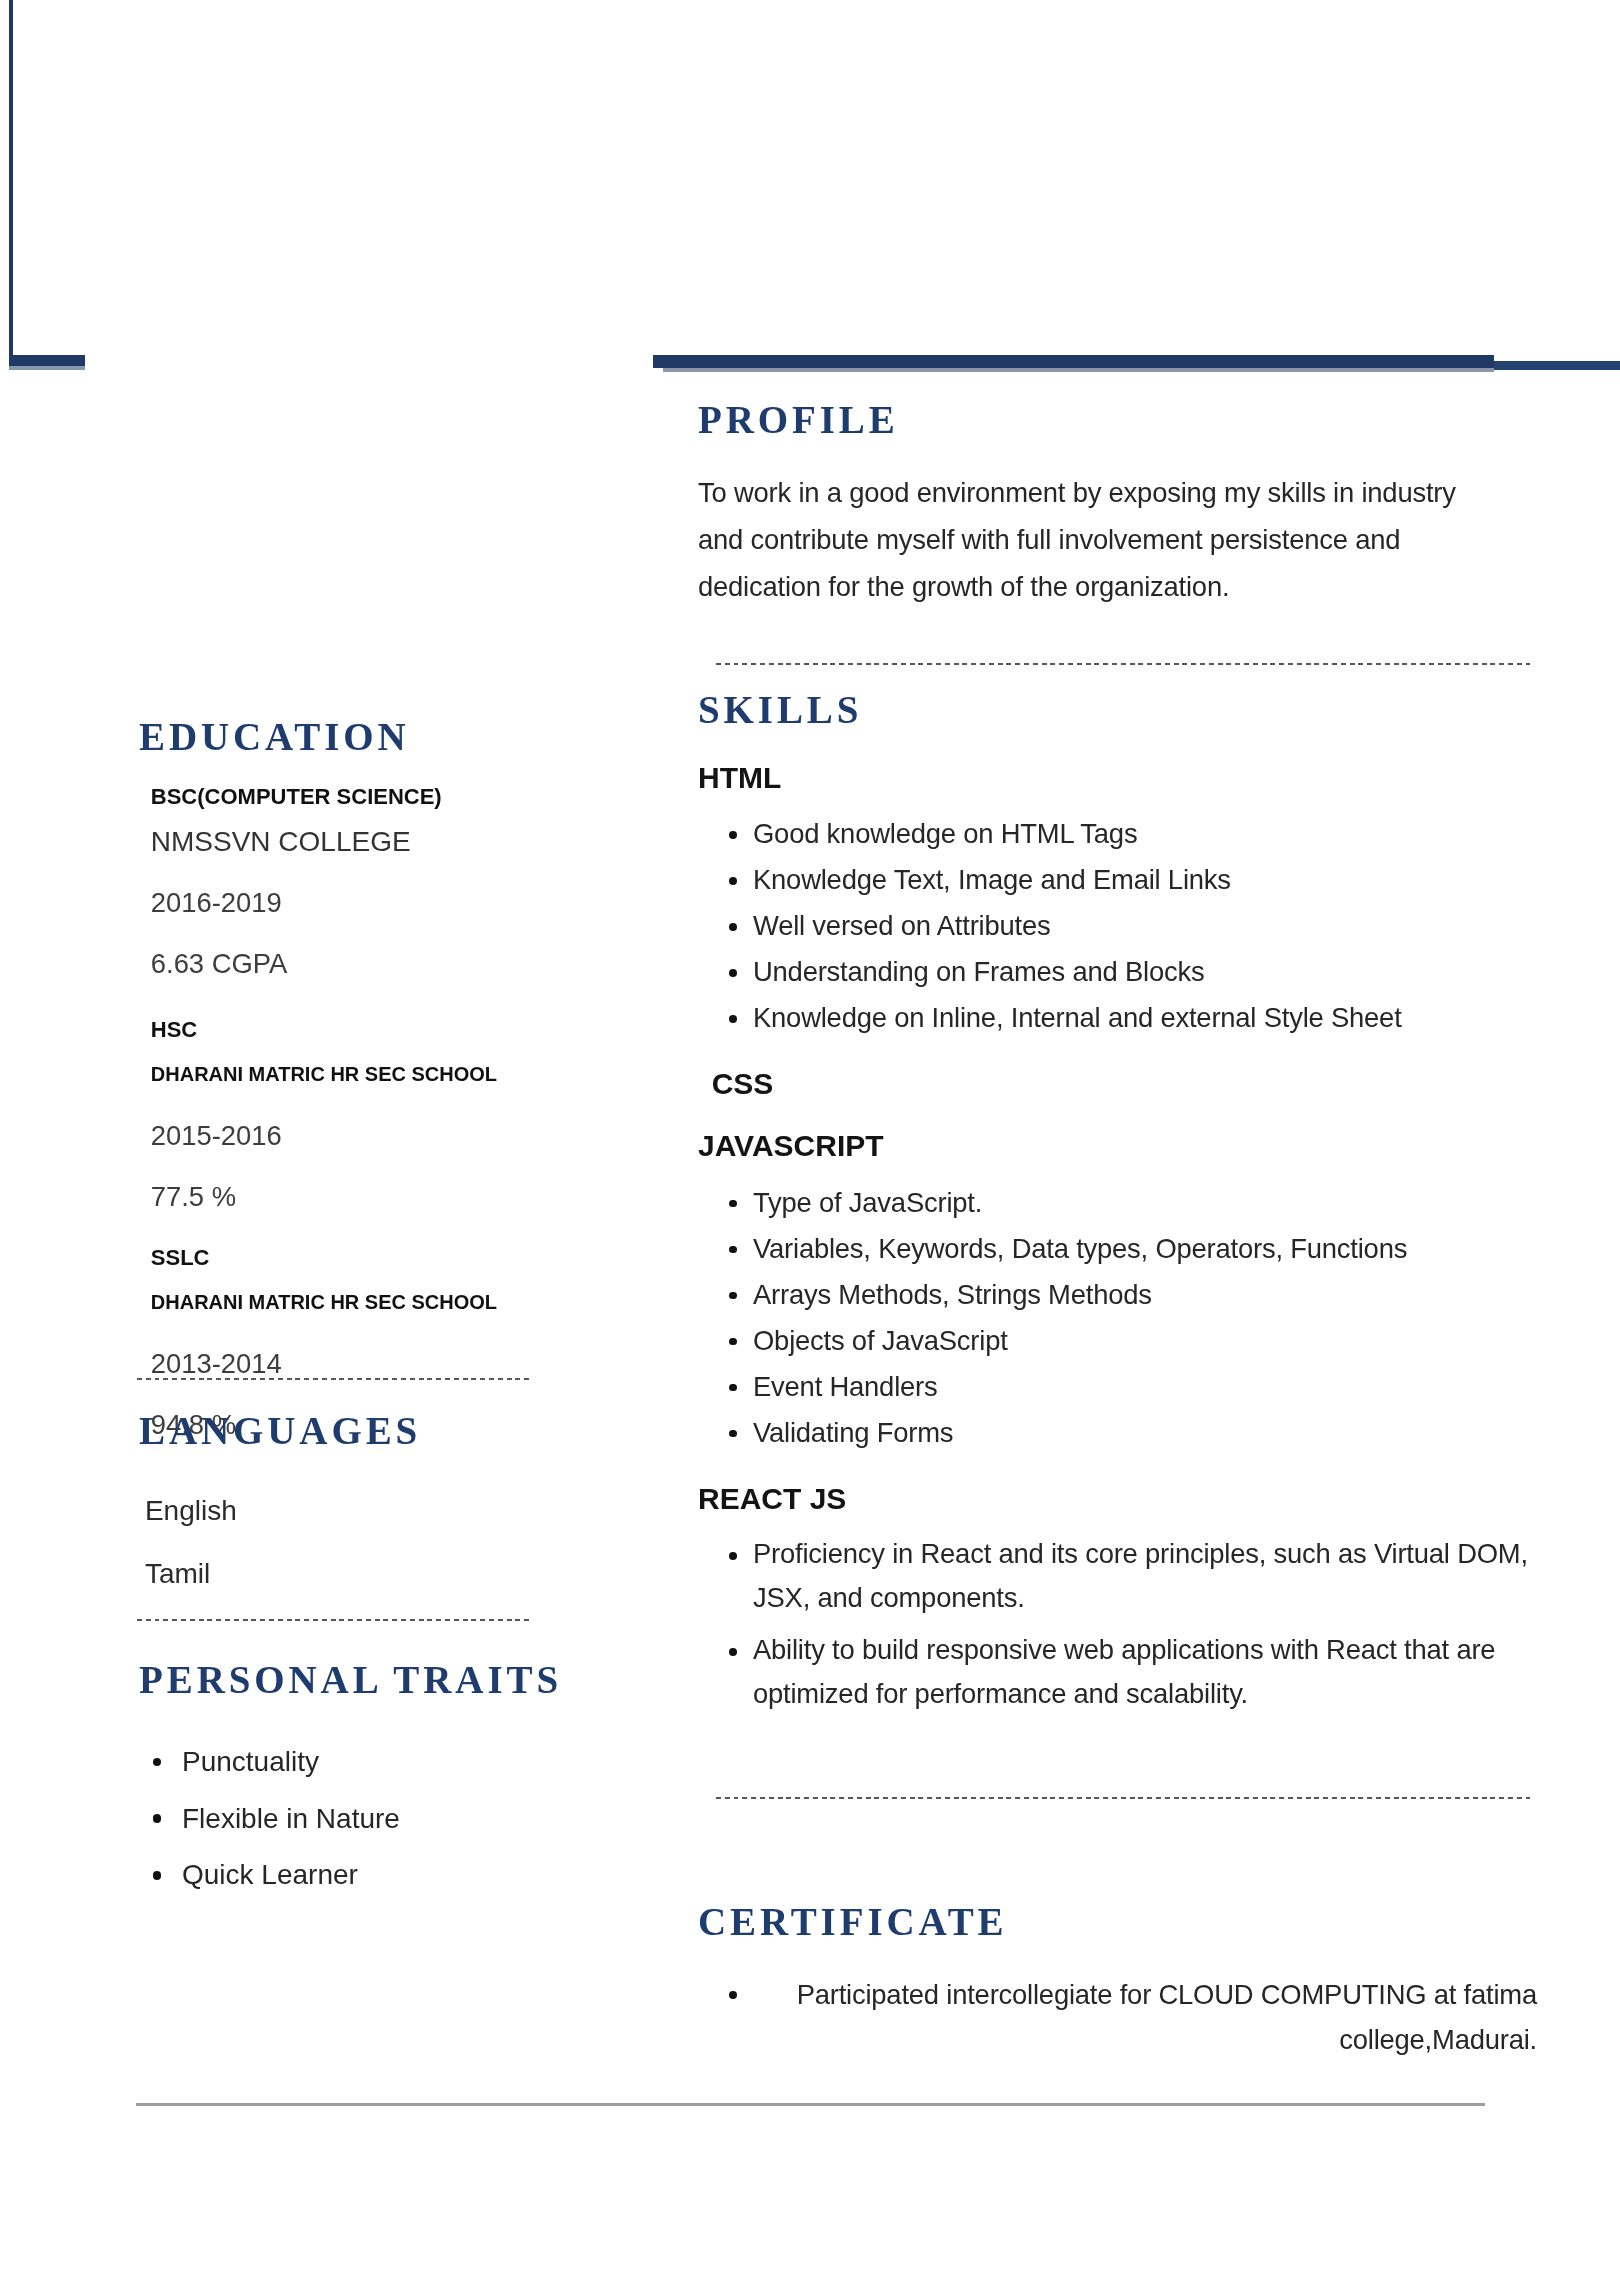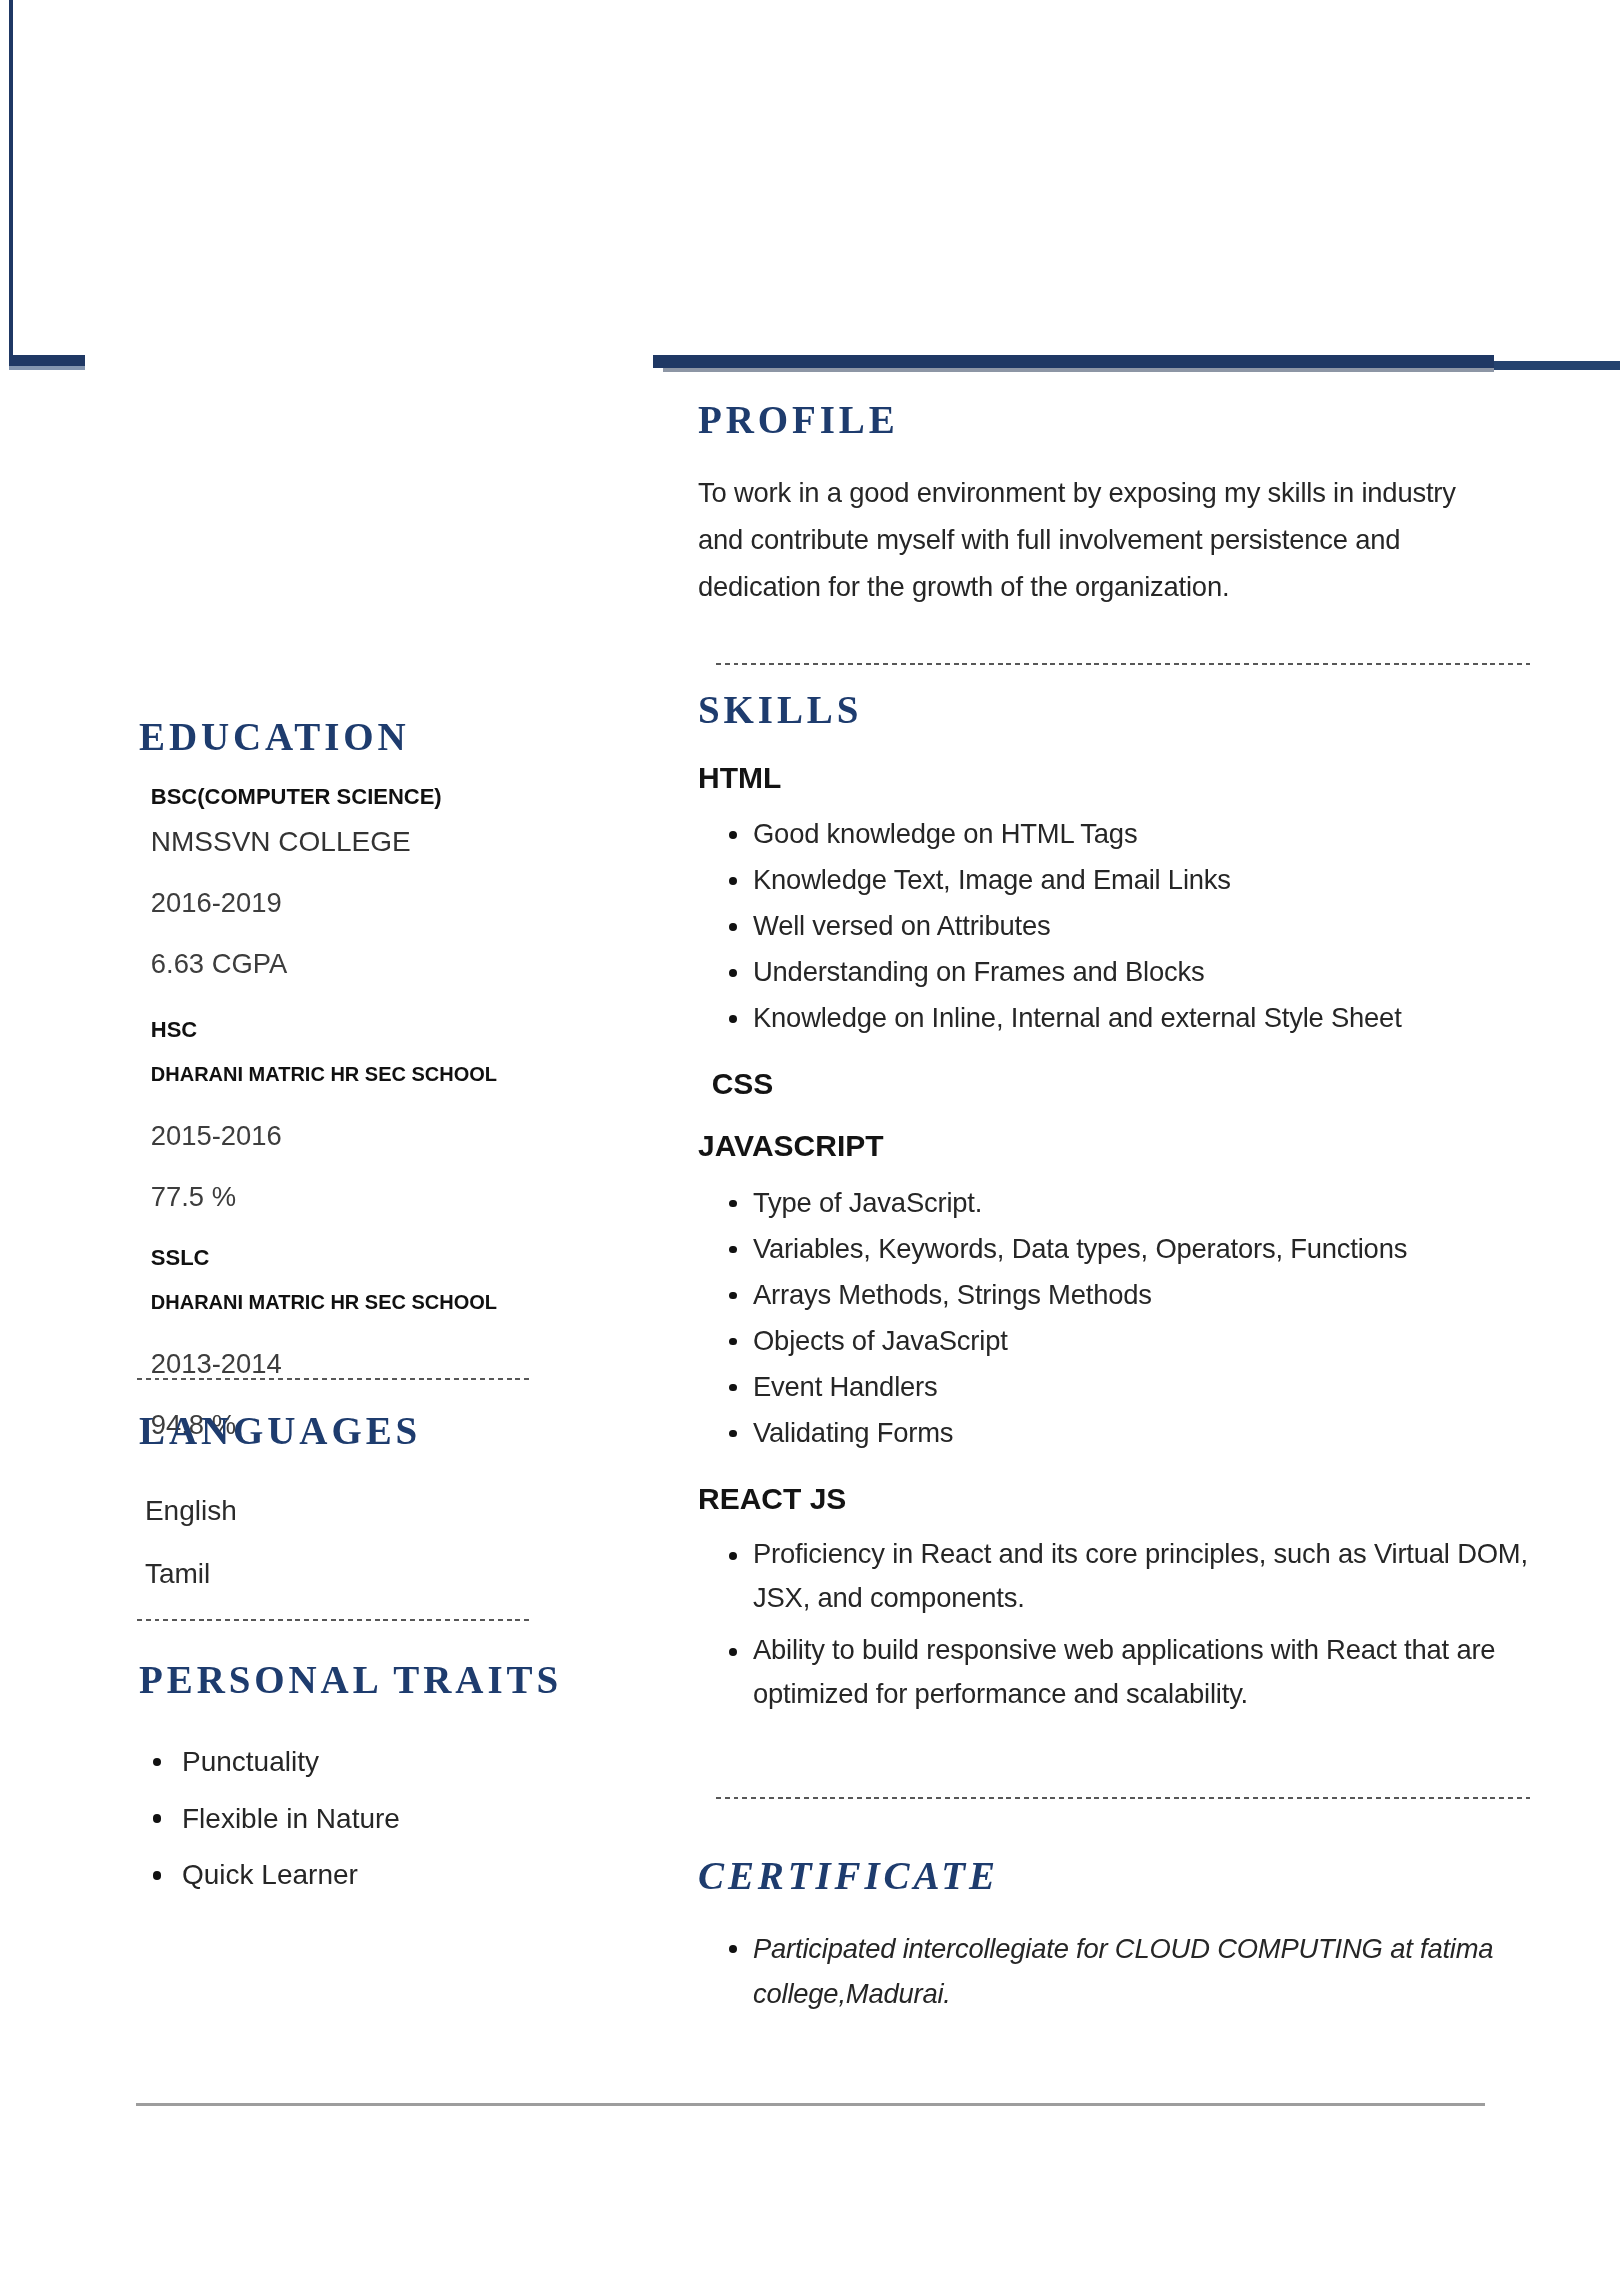--- a/index.html
+++ b/index.html
@@ -81,25 +81,25 @@
   .skill-list li{
     position:relative;padding-left:55px;width:784px;
     font-size:27.4px;line-height:46px;letter-spacing:-0.2px;color:#262626;
   }
   .skill-list.loose li{line-height:44px;margin-bottom:7.8px;}
   .skill-list li::before{
     content:"";position:absolute;left:31px;top:19.6px;
     width:7.8px;height:7.8px;border-radius:50%;background:#111111;
   }
 
-  .certificate{position:absolute;left:698px;top:1852px;width:839px;font-style:italic;}
+  .certificate{position:absolute;left:698px;top:1898px;width:839px;}
   .cert-list{list-style:none;margin:27.4px 0 0;padding:0;}
   .cert-list li{
     position:relative;padding-left:55px;width:784px;
-    font-size:27.4px;line-height:45px;letter-spacing:-0.2px;color:#262626;
+    font-size:27.4px;line-height:45px;letter-spacing:-0.2px;color:#262626;text-align:right;
   }
   .cert-list li::before{
     content:"";position:absolute;left:31px;top:18.6px;
     width:7.8px;height:7.8px;border-radius:50%;background:#111111;
   }
 </style>
 </head>
 <body>
 
 <div class="page">

